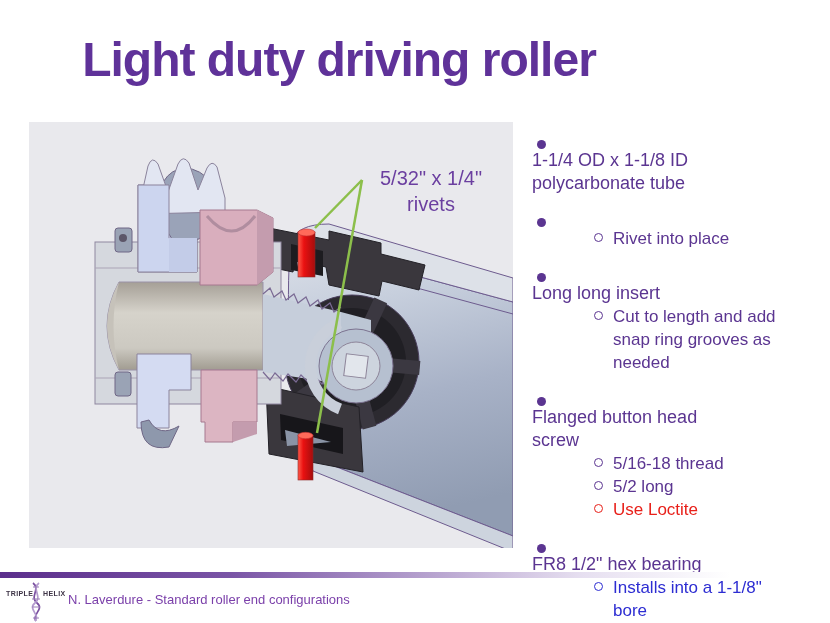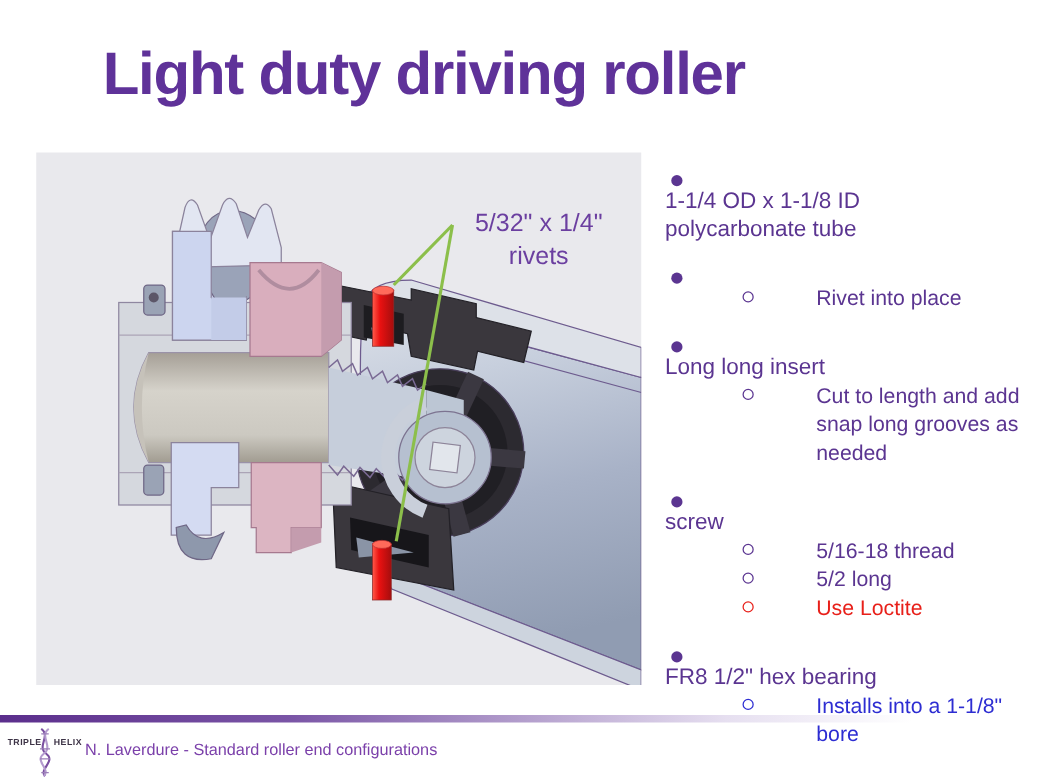--- a/index.html
+++ b/index.html
@@ -37,21 +37,21 @@
   .dot{
     flex:none;width:9px;height:9px;border-radius:50%;
     background:currentColor;margin:7px 19px 0 5px;
   }
   .btxt div{white-space:nowrap;}
   .srow{display:flex;font-size:17px;line-height:23px;}
   .ring{
     flex:none;width:9px;height:9px;border:1.5px solid currentColor;border-radius:50%;
     margin:6px 10px 0 62px;
   }
-  .stxt div{white-space:nowrap;margin-left:40px;}
+  .stxt div{white-space:nowrap;}
   .srow.red{color:var(--red);}
   .srow.blue{color:var(--blue);}
   
   .footer-bar{
     position:absolute;left:0;top:572px;width:830px;height:6px;
     background:linear-gradient(to right,var(--bar-start) 0%,#7a55a6 28%,#b7a3cf 52%,#e6dff0 70%,#ffffff 88%);
   }
   .footer-logo{position:absolute;left:6px;top:582px;}
   .footer-credit{
     position:absolute;left:68px;top:592px;font-size:13px;color:var(--footer-purple);
@@ -213,30 +213,31 @@
     <div class="brow">
       <span class="dot"></span>
       <div class="btxt">
         <div>Long long insert</div>
       </div>
     </div>
     <div class="srow">
       <span class="ring"></span>
       <div class="stxt">
         <div>Cut to length and add</div>
-        <div>snap long grooves as</div>
+        <div>snap ring grooves as</div>
         <div>needed</div>
       </div>
     </div>
   </div>
 
   <div class="bgroup">
     <div class="brow">
       <span class="dot"></span>
       <div class="btxt">
+        <div>Flanged button head</div>
         <div>screw</div>
       </div>
     </div>
     <div class="srow">
       <span class="ring"></span>
       <div class="stxt">
         <div>5/16-18 thread</div>
       </div>
     </div>
     <div class="srow">

